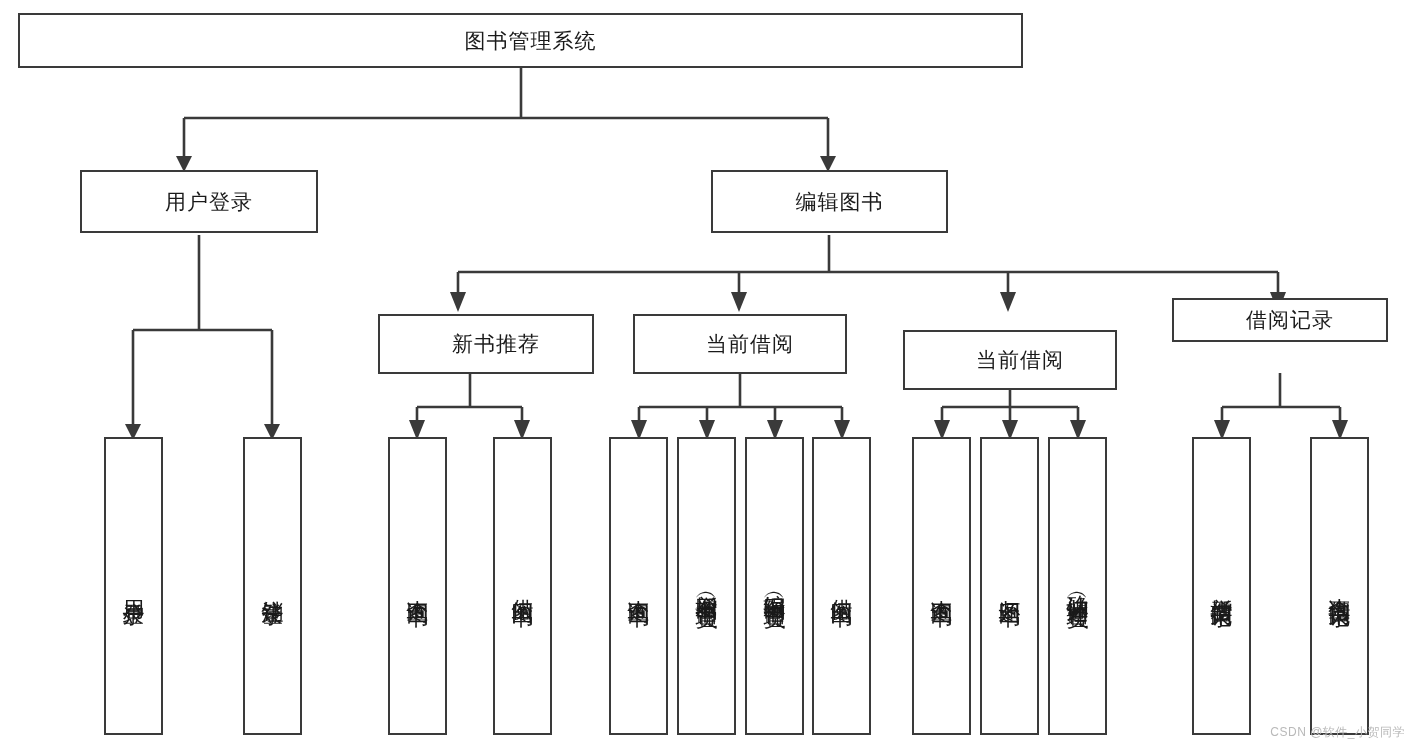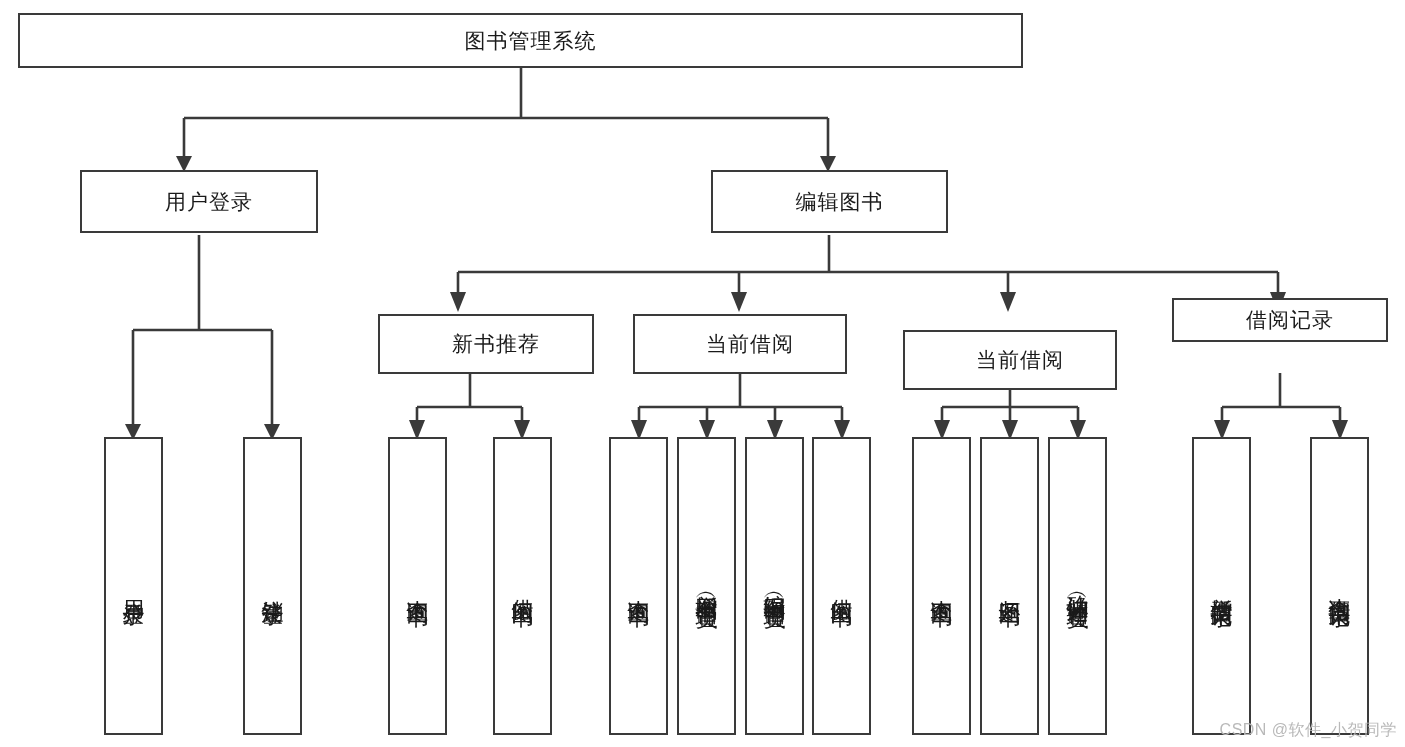--- a/index.html
+++ b/index.html
@@ -61,23 +61,23 @@
   .lk {
     stroke: #3a3a3a;
     stroke-width: 2.6;
     fill: none;
   }
   .ah {
     fill: #3a3a3a;
   }
   #watermark {
     position: absolute;
-    right: 8px;
+    right: 0;
     bottom: 6px;
-    font-size: 16px;
+    font-size: 12px;
     color: #b9b9b9;
     letter-spacing: 0.5px;
     white-space: nowrap;
   }
 </style>
 </head>
 <body>
 
 <div id="canvas">
 

